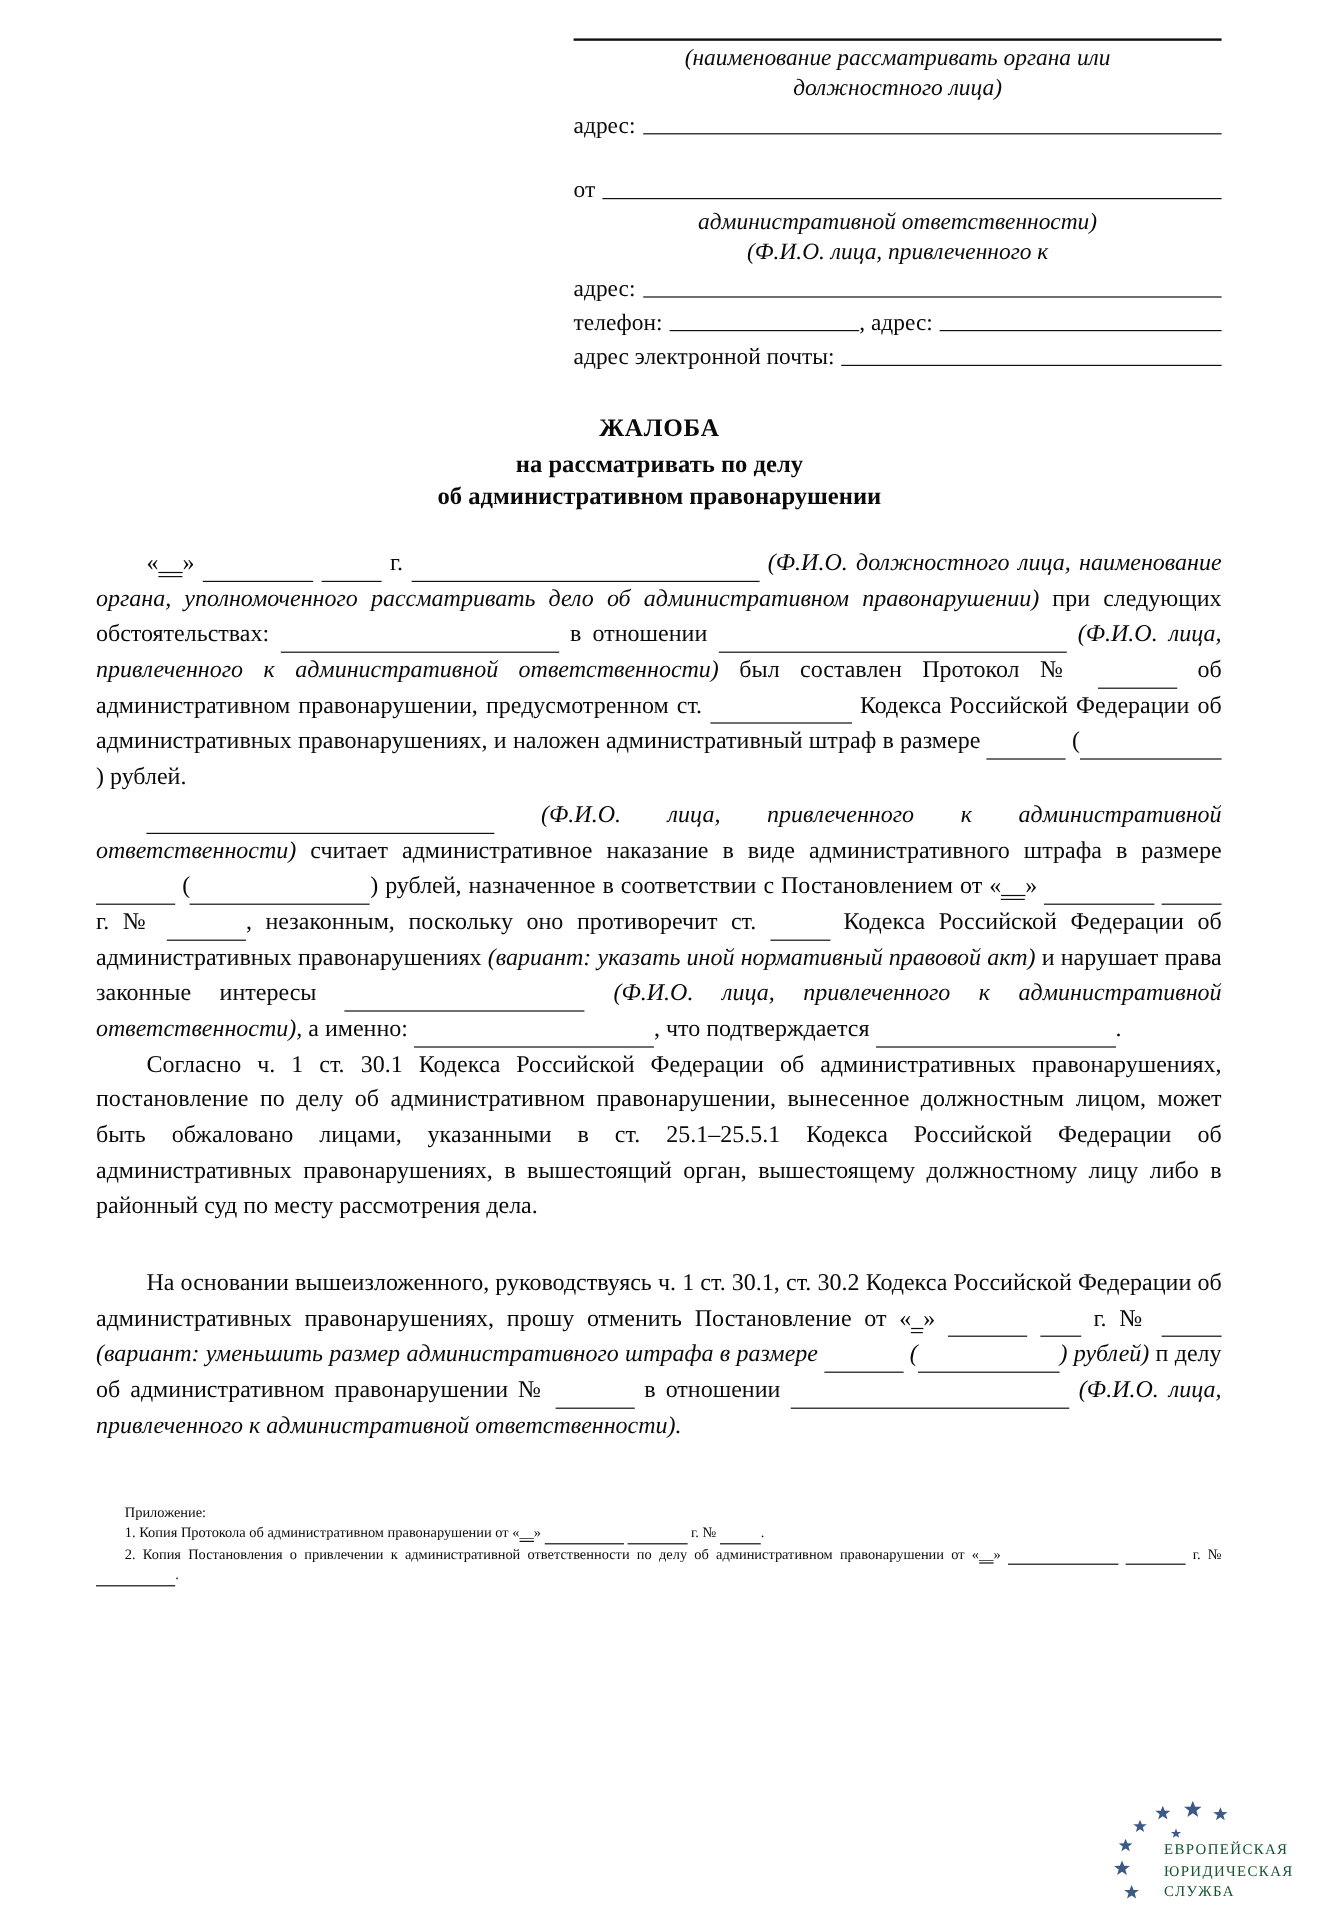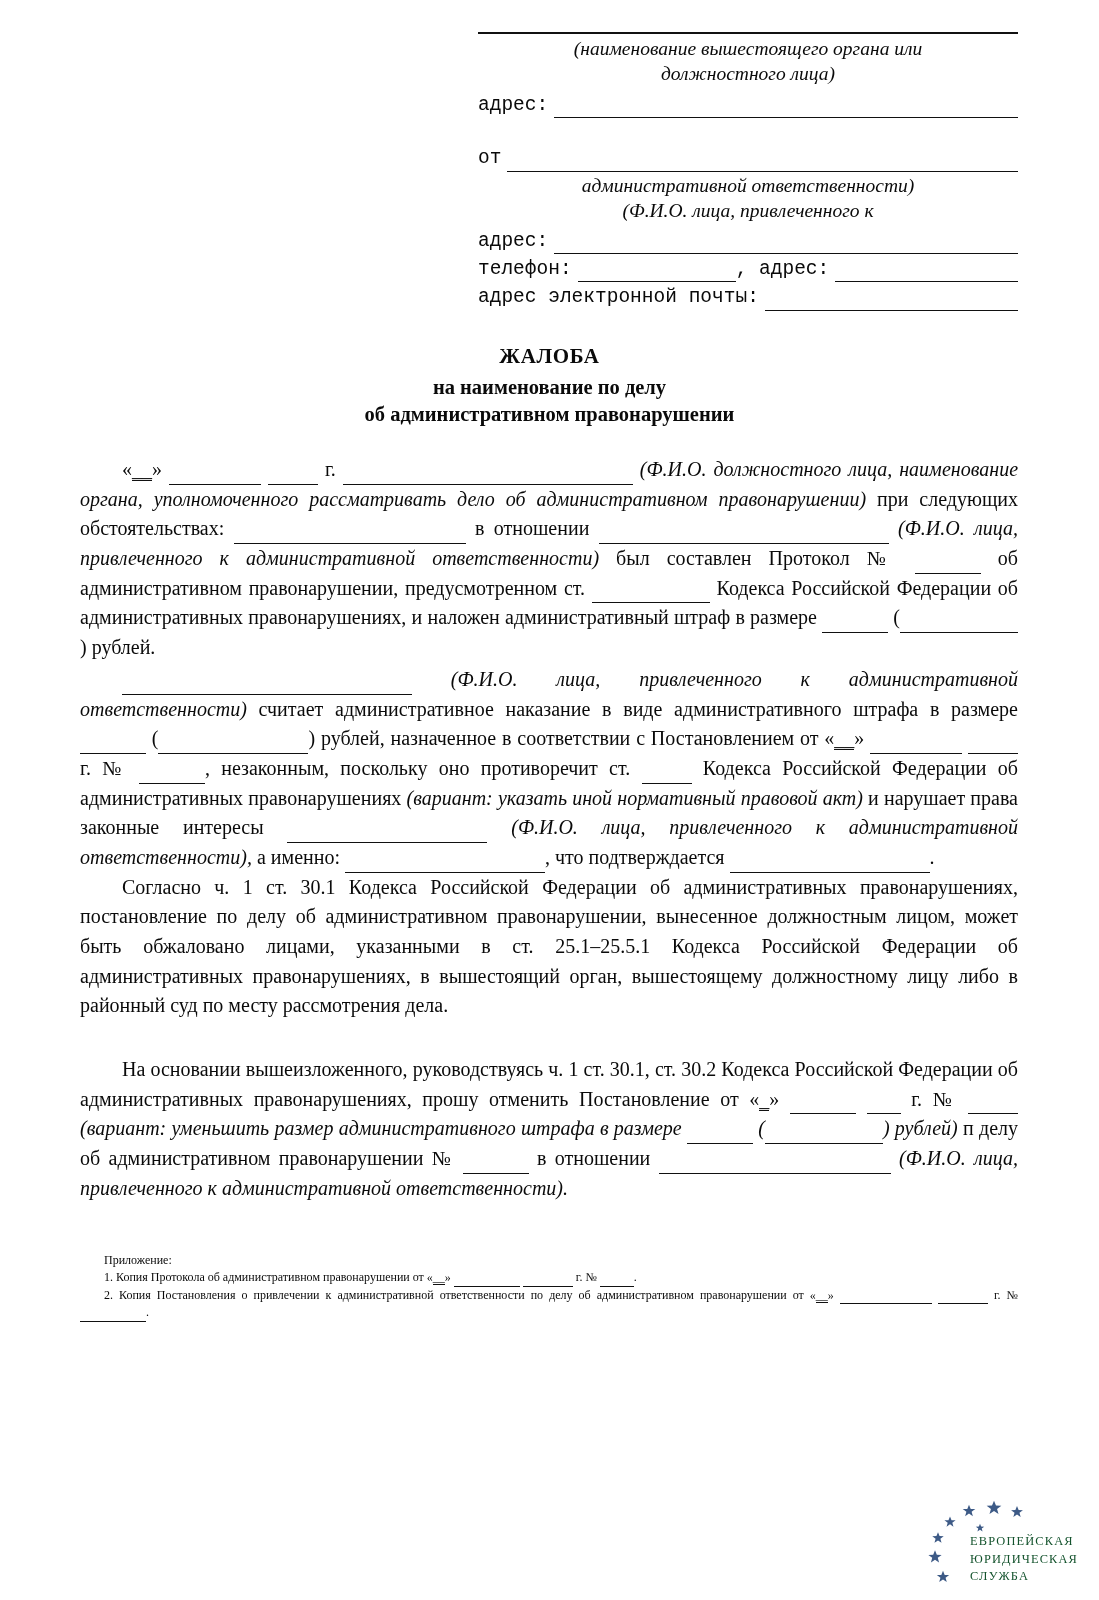--- a/index.html
+++ b/index.html
@@ -32,24 +32,22 @@
     margin: 10px 0 3px 0;
   }
   .hint {
     font-style: italic;
     text-align: center;
     line-height: 1.28;
     font-size: 19.5px;
   }
   .fieldrow {
     display: flex;
-    align-items: flex-end;
     white-space: nowrap;
     margin-top: 4px;
-    font-family: Liberation Mono, monospace;
   }
   .fieldrow .lbl { flex: 0 0 auto; }
   .ul {
     display: inline-block;
     border-bottom: 1.6px solid #111;
     height: 0.95em;
     vertical-align: bottom;
   }
   .grow { flex: 1 1 auto; margin-left: 6px; }
 
@@ -130,21 +128,21 @@
 </head>
 <body>
 
 <div class="page">
 
   <div class="header">
 
     <div class="hdr-rule"></div>
 
     <div class="hint">
-      <div>(наименование вышестоящего органа или</div>
+      <div>(наименование рассматривать органа или</div>
       <div>должностного лица)</div>
     </div>
 
     <div class="fieldrow" style="margin-top:6px;">
       <span class="lbl">адрес:</span>
       <span class="ul grow"></span>
     </div>
 
     <div class="fieldrow" style="margin-top:28px;">
       <span class="lbl">от</span>
@@ -170,21 +168,21 @@
 
     <div class="fieldrow" style="margin-top:3px;">
       <span class="lbl">адрес электронной почты:</span>
       <span class="ul grow"></span>
     </div>
   </div>
 
   <div class="title-wrap">
     <div class="title-main">ЖАЛОБА</div>
     <div class="title-sub">
-      <div>на наименование по делу</div>
+      <div>на рассматривать по делу</div>
       <div>об административном правонарушении</div>
     </div>
   </div>
 
   <div class="body">
 
     <p class="ind"><span>«</span><span style="border-bottom:1.6px solid #111;">__</span><span>»</span> <span class="ul b-m"></span> <span class="ul b-xs"></span> <span>г.</span> <span class="ul b-4xl"></span> <span class="it">(Ф.И.О. должностного лица, наименование органа, уполномоченного рассматривать дело об административном правонарушении)</span><span> при следующих обстоятельствах: </span><span class="ul b-3xl"></span><span> в отношении </span><span class="ul b-4xl"></span> <span class="it">(Ф.И.О. лица, привлеченного к административной ответственности)</span><span> был составлен Протокол № </span><span class="ul b-s"></span><span> об административном правонарушении, предусмотренном ст. </span><span class="ul b-l"></span><span> Кодекса Российской Федерации об административных правонарушениях, и наложен административный штраф в размере </span><span class="ul b-s"></span><span> (</span><span class="ul b-l"></span><span>) рублей.</span></p>
 
     <p style="margin-top:2px;"><span class="ul b-4xl" style="margin-left:42px;"></span> <span class="it">(Ф.И.О. лица, привлеченного к административной ответственности)</span><span> считает административное наказание в виде административного штрафа в размере </span><span class="ul b-s"></span><span> (</span><span class="ul b-xl"></span><span>) рублей, назначенное в соответствии с Постановлением от «</span><span style="border-bottom:1.6px solid #111;">__</span><span>» </span><span class="ul b-m"></span> <span class="ul b-xs"></span><span> г. № </span><span class="ul b-s"></span><span>, незаконным, поскольку оно противоречит ст. </span><span class="ul b-xs"></span><span> Кодекса Российской Федерации об административных правонарушениях </span><span class="it">(вариант: указать иной нормативный правовой акт)</span><span> и нарушает права законные интересы </span><span class="ul b-xxl"></span> <span class="it">(Ф.И.О. лица, привлеченного к административной ответственности),</span><span> а именно: </span><span class="ul b-xxl"></span><span>, что подтверждается </span><span class="ul b-xxl"></span><span>.</span></p>
 

